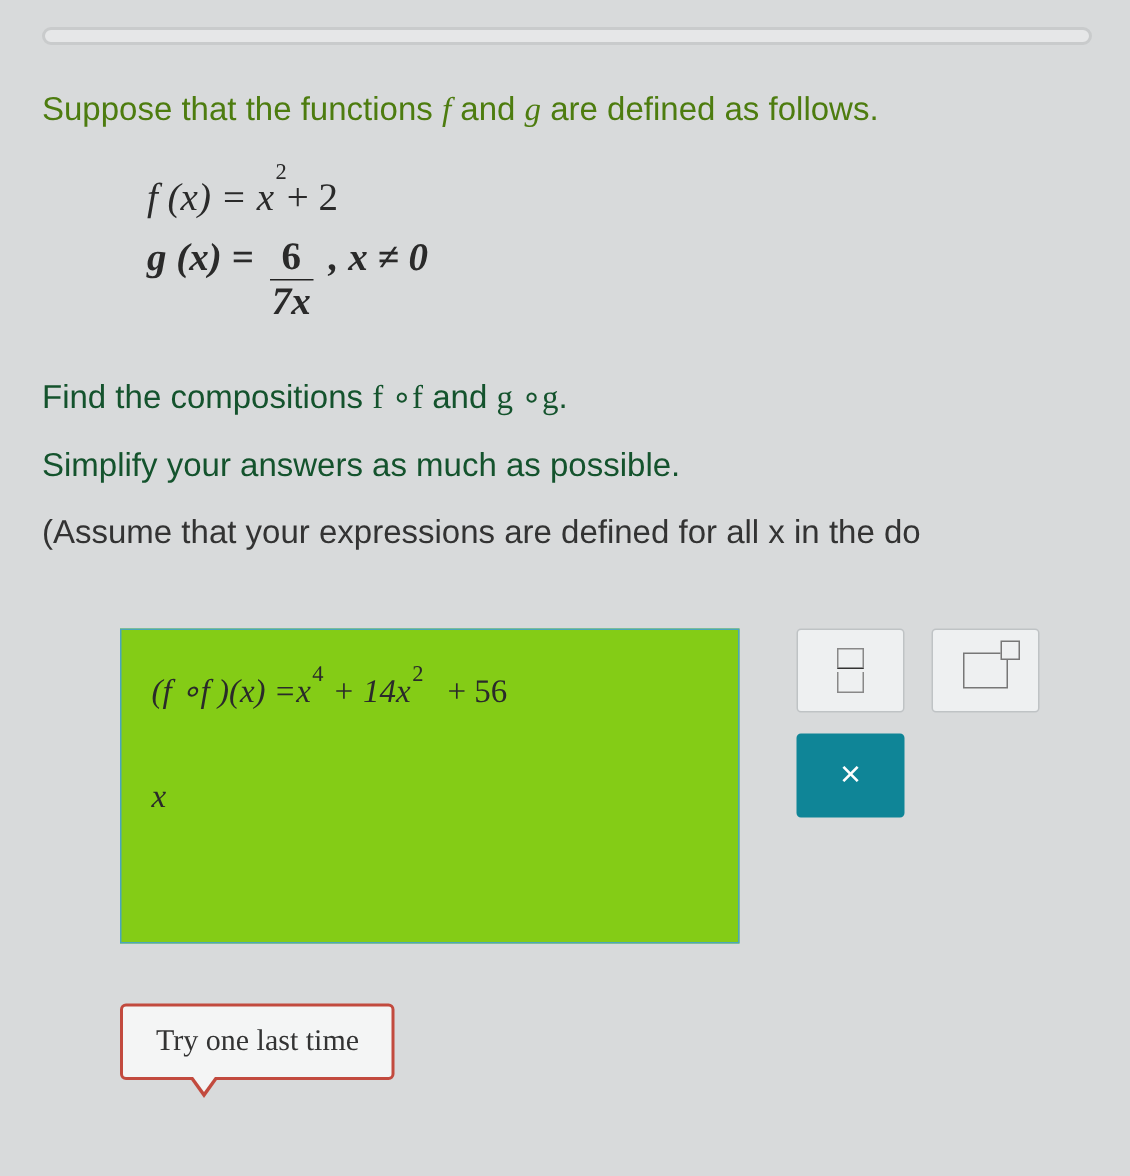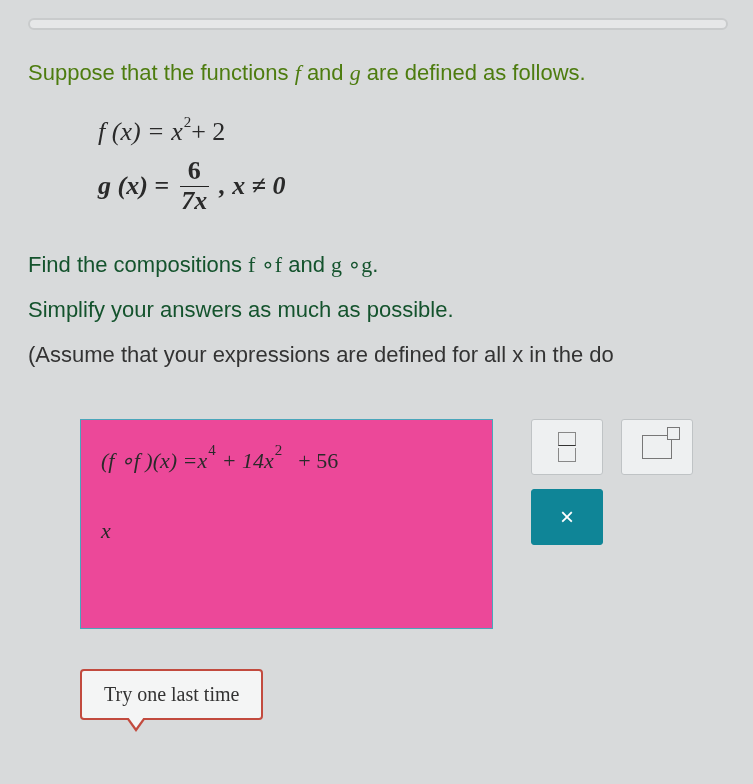--- a/index.html
+++ b/index.html
@@ -16,40 +16,40 @@
       border: 2px solid #c9cbcc;
       border-radius: 6px;
       height: 12px;
       width: 700px;
       background: #e6e7e8;
       margin-bottom: 26px;
     }
     .prompt { font-size: 22px; color: #4d7c0f; margin-bottom: 28px; line-height: 1.5; }
     .prompt .fi { font-style: italic; font-family: 'Times New Roman', serif; }
     .defs { margin-left: 70px; margin-bottom: 32px; font-family: 'Times New Roman', serif; }
-    .eqline { display: flex; align-items: center; font-size: 26px; margin-bottom: 10px; }
+    .eqline { display: flex; align-items: flex-start; font-size: 26px; margin-bottom: 10px; }
     .fn { font-style: italic; }
     .frac {
       display: inline-flex;
       flex-direction: column;
       align-items: center;
       vertical-align: middle;
       margin: 0 4px;
       line-height: 1.1;
     }
     .frac .num { border-bottom: 1.8px solid #222; padding: 0 8px; }
     .frac .den { padding: 0 8px; }
     .sup { font-size: 15px; position: relative; top: -10px; margin-left: 1px; }
     .line2 { margin-top: 6px; font-weight: bold; }
     .instr { font-size: 22px; color: #14532d; line-height: 1.6; margin-bottom: 10px; }
     .instr2 { font-size: 22px; color: #333; line-height: 1.5; margin-bottom: 48px; white-space: nowrap; }
     .row2 { display: flex; gap: 38px; align-items: flex-start; }
     .answer-box {
       border: 1.5px solid #4aa6bb;
-      background: #ec4899;
+      background: #84cc16;
       width: 413px;
       height: 210px;
       padding: 28px 20px 20px 20px;
       margin-left: 52px;
     }
     .ans-line { font-family: 'Times New Roman', serif; font-size: 22px; margin-bottom: 44px; display:flex; align-items:center; }
     .compose { font-style: italic; }
     .tools { display: flex; flex-direction: column; gap: 14px; }
     .tool-row { display: flex; gap: 18px; }
     .tool {

